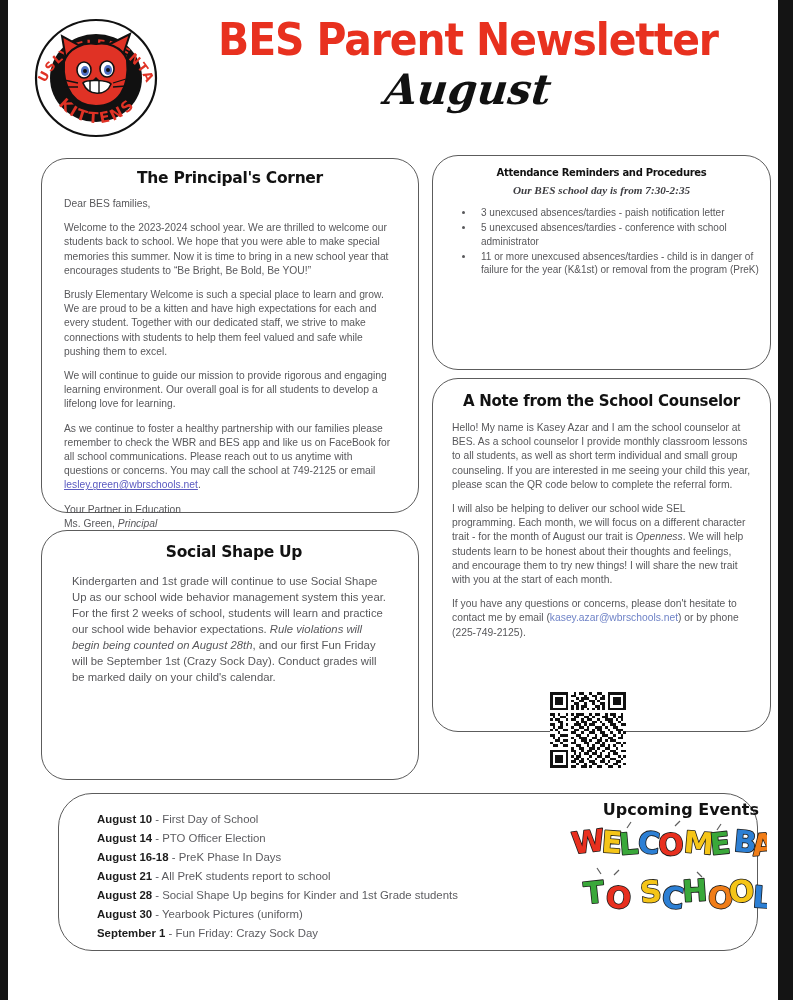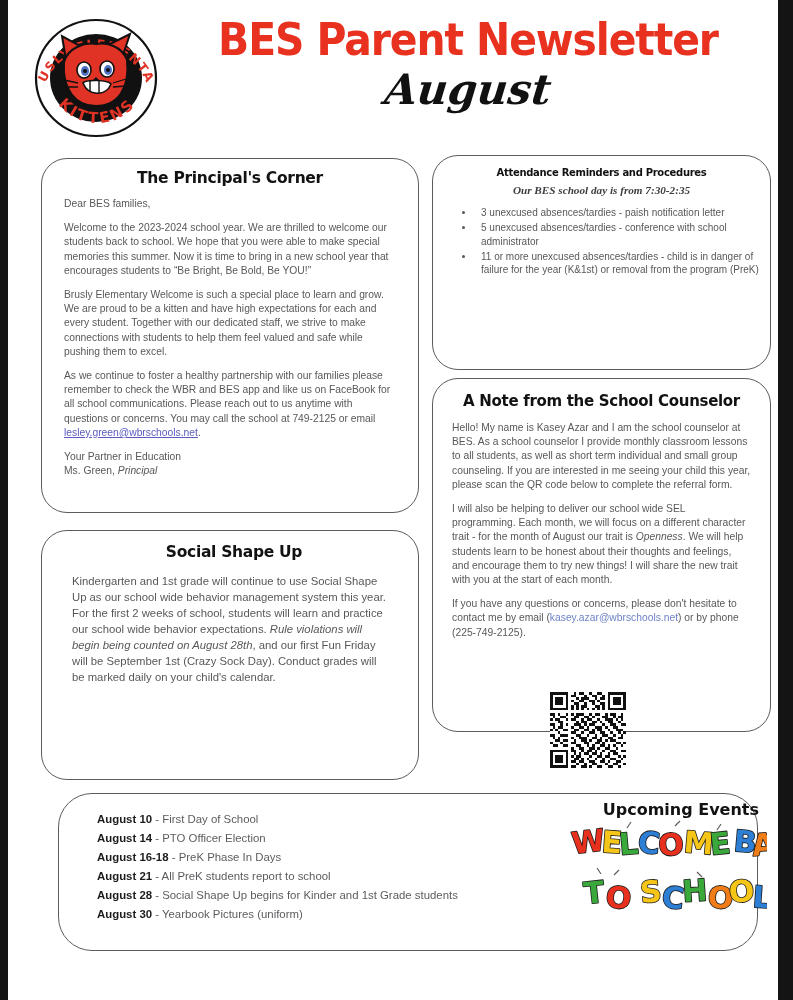--- a/index.html
+++ b/index.html
@@ -240,20 +240,21 @@
       <div class="masthead-month">August</div>
     </div>
   </div>
 
   <div class="card" id="card-principal">
     <div class="card-title">The Principal's Corner</div>
     <div class="body-text">
       <p>Dear BES families,</p>
       <p>Welcome to the 2023-2024 school year. We are thrilled to welcome our students back to school. We hope that you were able to make special memories this summer. Now it is time to bring in a new school year that encourages students to “Be Bright, Be Bold, Be YOU!”</p>
       <p>Brusly Elementary Welcome is such a special place to learn and grow. We are proud to be a kitten and have high expectations for each and every student. Together with our dedicated staff, we strive to make connections with students to help them feel valued and safe while pushing them to excel.</p>
+      <p>We will continue to guide our mission to provide rigorous and engaging learning environment. Our overall goal is for all students to develop a lifelong love for learning.</p>
       <p><span>As we continue to foster a healthy partnership with our families please remember to check the WBR and BES app and like us on FaceBook for all school communications. Please reach out to us anytime with questions or concerns. You may call the school at 749-2125 or email </span><a class="maillink" href="#">lesley.green@wbrschools.net</a><span>.</span></p>
       <p><span>Your Partner in Education</span><br><span>Ms. Green, </span><i>Principal</i></p>
     </div>
   </div>
 
   <div class="card" id="card-attendance">
     <div class="card-title">Attendance Reminders and Procedures</div>
     <div class="att-sub">Our BES school day is from 7:30-2:35</div>
     <ul class="att-list">
       <li>3 unexcused absences/tardies - paish notification letter</li>
@@ -506,20 +507,21 @@
 
   <div class="card" id="card-events">
     <div class="events-title">Upcoming Events</div>
     <div class="events-list">
       <div class="event-row"><span class="event-date">August 10</span><span> - First Day of School</span></div>
       <div class="event-row"><span class="event-date">August 14</span><span> - PTO Officer Election</span></div>
       <div class="event-row"><span class="event-date">August 16-18</span><span> - PreK Phase In Days</span></div>
       <div class="event-row"><span class="event-date">August 21</span><span> - All PreK students report to school</span></div>
       <div class="event-row"><span class="event-date">August 28</span><span> - Social Shape Up begins for Kinder and 1st Grade students</span></div>
       <div class="event-row"><span class="event-date">August 30</span><span> - Yearbook Pictures (uniform)</span></div>
+      <div class="event-row"><span class="event-date">September 1</span><span> - Fun Friday: Crazy Sock Day</span></div>
     </div>
 
     <div class="wbs">
       <svg width="200" height="126" viewBox="0 0 200 126">
         <g font-family="DejaVu Sans, sans-serif" font-weight="bold" font-size="30" stroke="#1b1b1b" stroke-width="1.6" paint-order="stroke" stroke-linejoin="round">
 
           <text x="6" y="46" fill="#e8301f" transform="rotate(-7 6 46)">W</text>
           <text x="34" y="44" fill="#f5c518" transform="rotate(4 34 44)">E</text>
           <text x="53" y="47" fill="#3aa83a" transform="rotate(-5 53 47)">L</text>
           <text x="70" y="44" fill="#2c7fd4" transform="rotate(6 70 44)">C</text>

